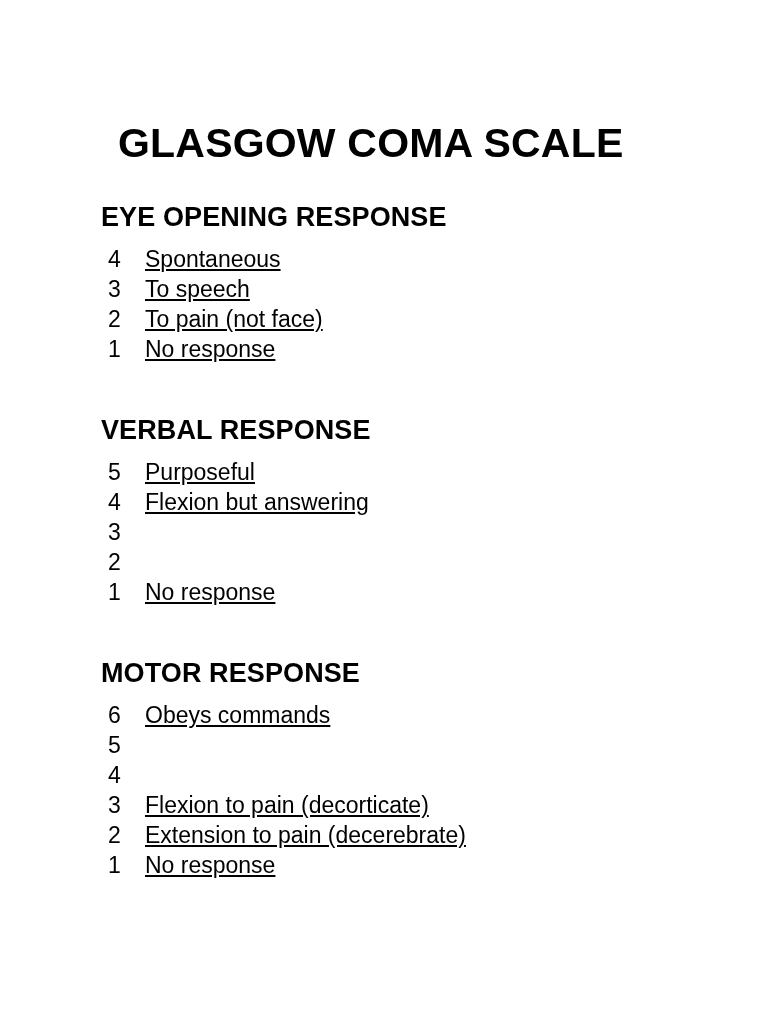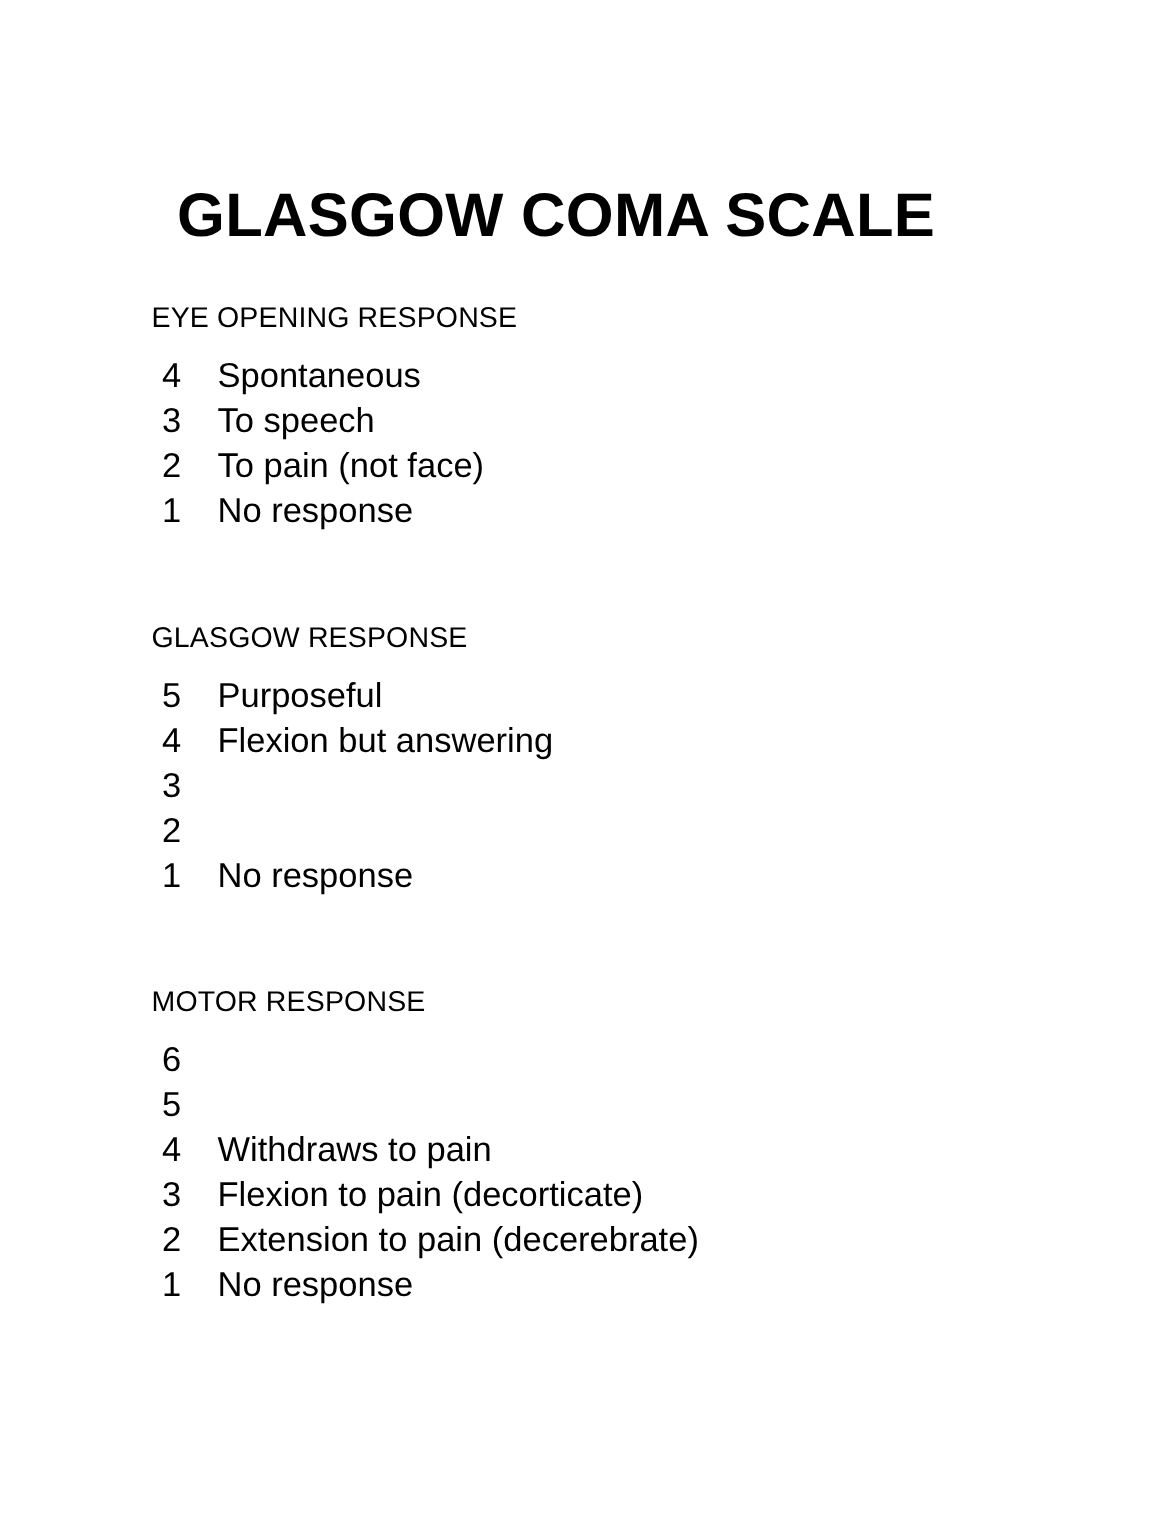--- a/index.html
+++ b/index.html
@@ -38,22 +38,22 @@
     white-space: nowrap;
   }
 
   .section {
     position: absolute;
     left: 89px;
     width: 640px;
   }
 
   .section-heading {
-    font-size: 19px;
-    font-weight: normal;
+    font-size: 27px;
+    font-weight: bold;
     letter-spacing: 0.1px;
     line-height: 1.15;
     margin: 0 0 11px 0;
     white-space: nowrap;
   }
 
   .score-list {
     list-style: none;
     margin: 0;
     padding: 0;
@@ -71,20 +71,21 @@
     display: inline-block;
     width: 44px;
     flex: 0 0 44px;
     padding-left: 7px;
     box-sizing: border-box;
     text-align: left;
   }
 
   .score-label {
     display: inline-block;
+    text-decoration: underline;
   }
 
   
   .section-eye    { top: 202px; }
   .section-verbal { top: 415px; }
   .section-motor  { top: 658px; }
 </style>
 </head>
 <body>
 
@@ -108,21 +109,21 @@
         <span class="score-label">To pain (not face)</span>
       </li>
       <li class="score-item">
         <span class="score-value">1</span>
         <span class="score-label">No response</span>
       </li>
     </ul>
   </div>
 
   <div class="section section-verbal">
-    <div class="section-heading">GLASGOW RESPONSE</div>
+    <div class="section-heading">VERBAL RESPONSE</div>
     <ul class="score-list">
       <li class="score-item">
         <span class="score-value">5</span>
         <span class="score-label">Purposeful</span>
       </li>
       <li class="score-item">
         <span class="score-value">4</span>
         <span class="score-label">Flexion but answering</span>
       </li>
       <li class="score-item">
@@ -136,27 +137,27 @@
         <span class="score-label">No response</span>
       </li>
     </ul>
   </div>
 
   <div class="section section-motor">
     <div class="section-heading">MOTOR RESPONSE</div>
     <ul class="score-list">
       <li class="score-item">
         <span class="score-value">6</span>
+        <span class="score-label">Obeys commands</span>
       </li>
       <li class="score-item">
         <span class="score-value">5</span>
       </li>
       <li class="score-item">
         <span class="score-value">4</span>
-        <span class="score-label">Withdraws to pain</span>
       </li>
       <li class="score-item">
         <span class="score-value">3</span>
         <span class="score-label">Flexion to pain (decorticate)</span>
       </li>
       <li class="score-item">
         <span class="score-value">2</span>
         <span class="score-label">Extension to pain (decerebrate)</span>
       </li>
       <li class="score-item">

